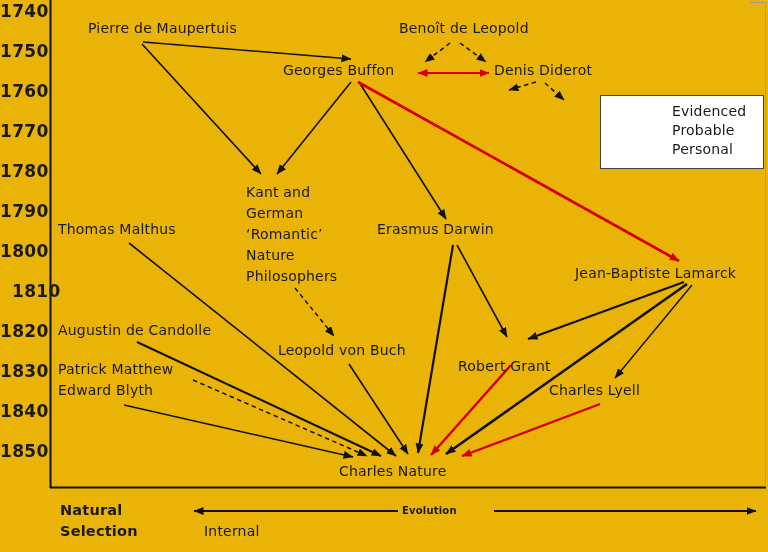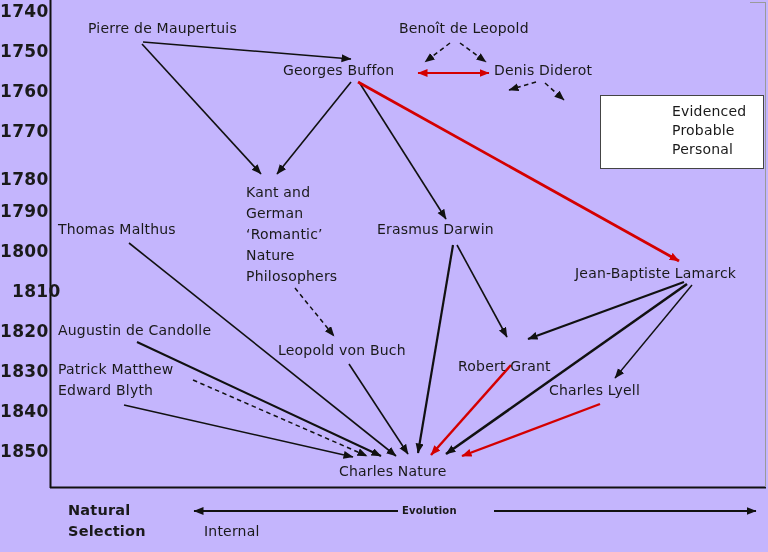--- a/index.html
+++ b/index.html
@@ -1,17 +1,17 @@
 <!DOCTYPE html>
 <html><head>
 <meta charset="utf-8">
 <style>
   html,body{margin:0;padding:0;background:#fff;}
   #stage{
-    position:relative;width:768px;height:552px;background:#c4b5fd;
+    position:relative;width:768px;height:552px;background:#eab308;
     font-family:"DejaVu Sans","Liberation Sans",sans-serif;
     color:#1a1a1a;overflow:hidden;
   }
   #edges-svg{position:absolute;left:0;top:0;width:768px;height:552px;}
   .edge{fill:none;}
   .edge.evidenced{stroke:#111111;}
   .edge.probable{stroke:#111111;stroke-dasharray:4.5 3.5;}
   .edge.personal{stroke:#d40000;}
   .edge.frame{stroke:#111111;}
   .edge.frame-light{stroke:#9a9a9a;}
@@ -77,21 +77,21 @@
       <line x1="50" y1="487.5" x2="766" y2="487.5" class="edge frame" stroke-width="2"></line>
       <line x1="765.5" y1="2" x2="765.5" y2="487" class="edge frame-light" stroke-width="1"></line>
       <line x1="750" y1="2.5" x2="766" y2="2.5" class="edge frame-light" stroke-width="1"></line>
     </svg>
 
   <div id="timeline-layer">
       <div class="year" style="top: 1px;">1740</div>
       <div class="year" style="top: 41px;">1750</div>
       <div class="year" style="top: 81px;">1760</div>
       <div class="year" style="top: 121px;">1770</div>
-      <div class="year" style="top: 169px;">1780</div>
+      <div class="year" style="top: 161px;">1780</div>
       <div class="year" style="top: 201px;">1790</div>
       <div class="year" style="top: 241px;">1800</div>
       <div class="year" style="top: 281px; padding-left: 12px;">1810</div>
       <div class="year" style="top: 321px;">1820</div>
       <div class="year" style="top: 361px;">1830</div>
       <div class="year" style="top: 401px;">1840</div>
       <div class="year" style="top: 441px;">1850</div>
     </div>
 
   <div id="nodes-layer">
@@ -114,17 +114,17 @@
       <div class="node" style="left: 58px; top: 380px;">Edward Blyth</div>
       <div class="node" style="left: 549px; top: 380px;">Charles Lyell</div>
       <div class="node" style="left: 339px; top: 461px;">Charles Nature</div>
     </div>
 
   <div class="legend-box"></div>
   <div class="legend-label" style="left:672px;top:101px;">Evidenced</div>
   <div class="legend-label" style="left:672px;top:120px;">Probable</div>
   <div class="legend-label" style="left:672px;top:139px;">Personal</div>
 
-  <div class="axis-label bold" style="left:60px;top:500px;margin-left:8px;">Natural
+  <div class="axis-label bold" style="left:60px;top:500px;">Natural
 Selection</div>
   <div class="axis-label" style="left:204px;top:521px;">Internal</div>
   <div class="axis-label bold" style="left:402px;top:500px;font-size:10px;">Evolution</div>
 </div>
 
 </body></html>

